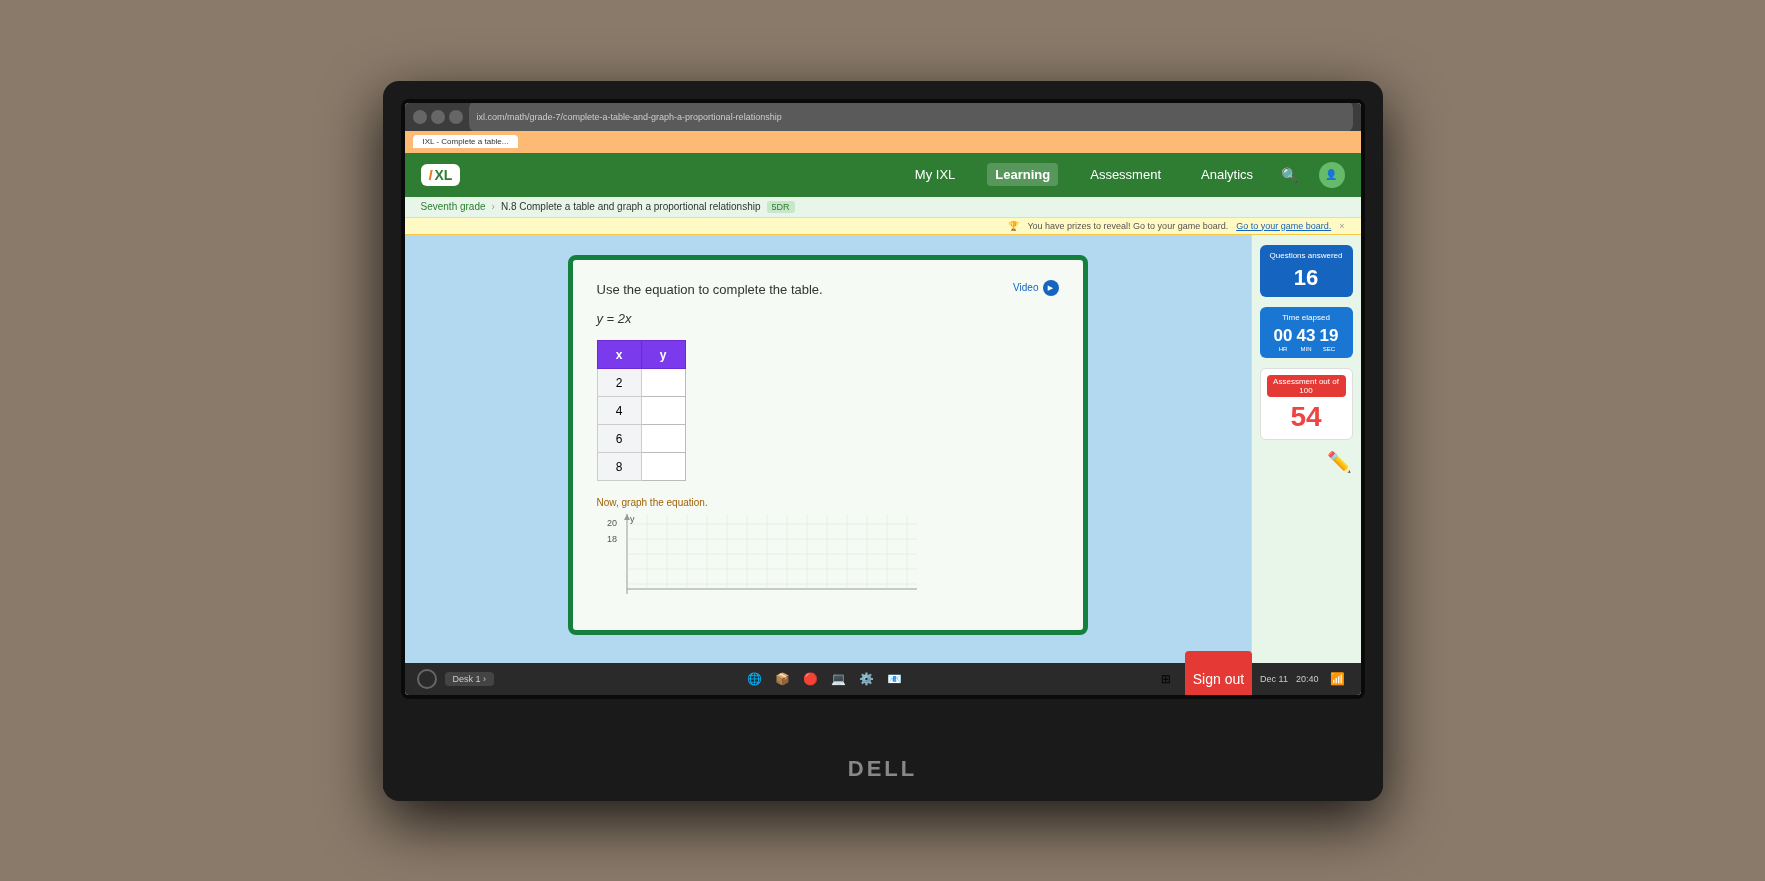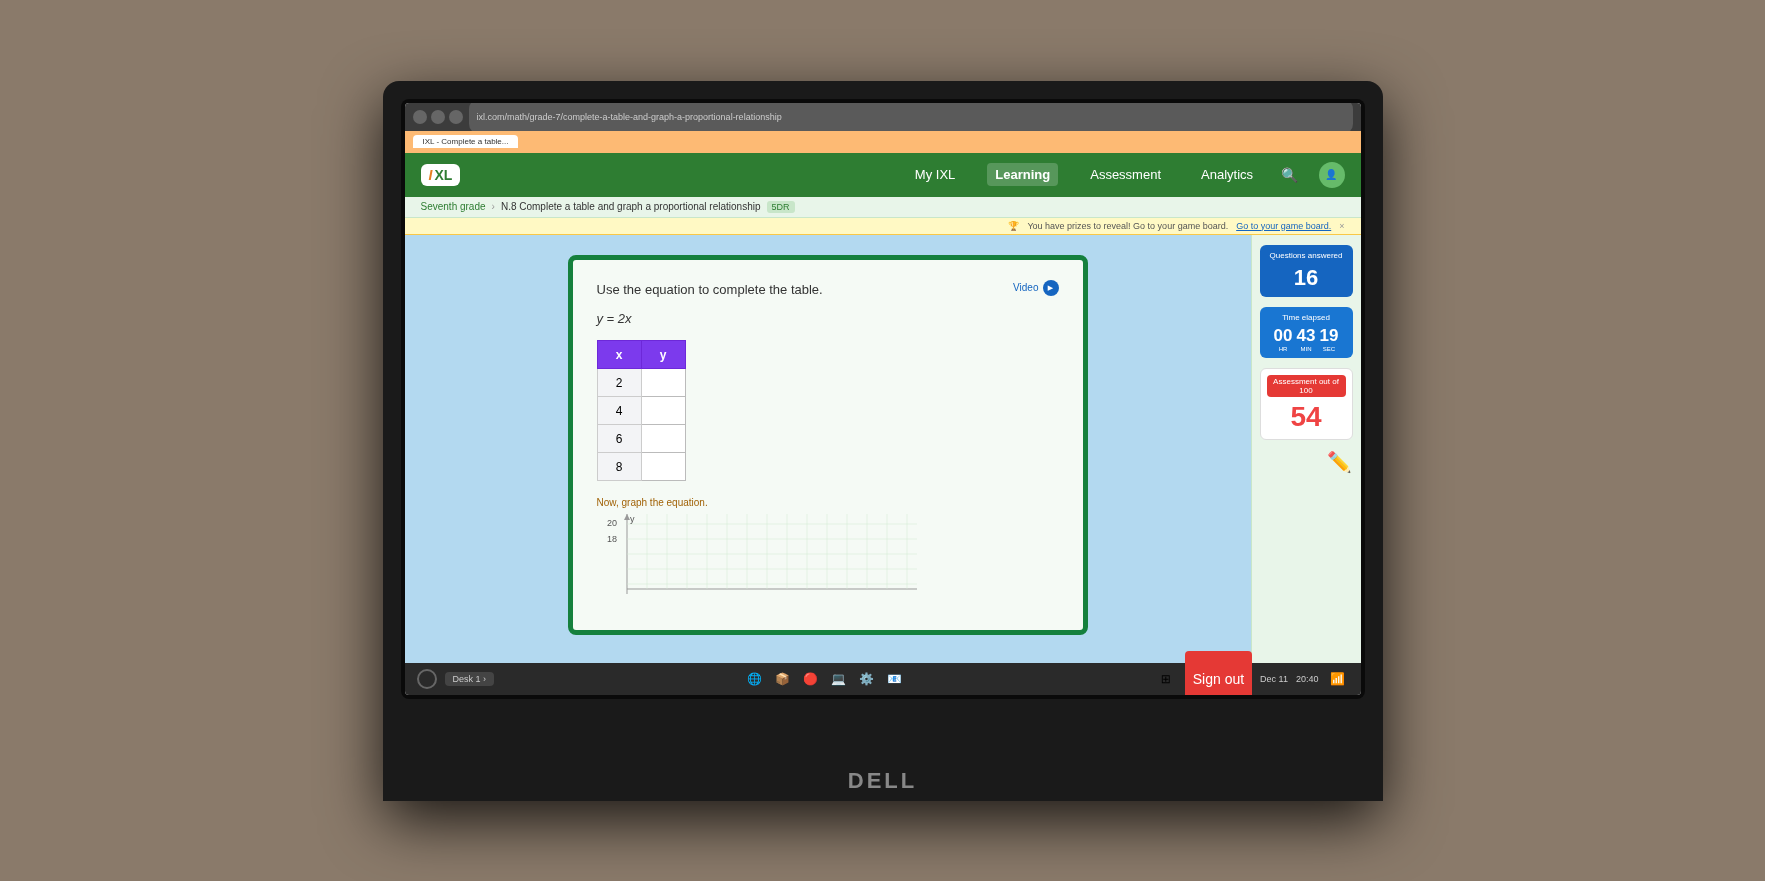--- a/index.html
+++ b/index.html
@@ -502,21 +502,21 @@
       cursor: pointer;
     }
 
     .taskbar-time {
       color: #ccc;
       font-size: 9px;
     }
 
     .laptop-bottom {
       position: absolute;
-      bottom: 0;
+      bottom: 12px;
       left: 0;
       right: 0;
       height: 40px;
       background: #1a1a1a;
       display: flex;
       align-items: center;
       justify-content: center;
     }
 
     .dell-logo {

